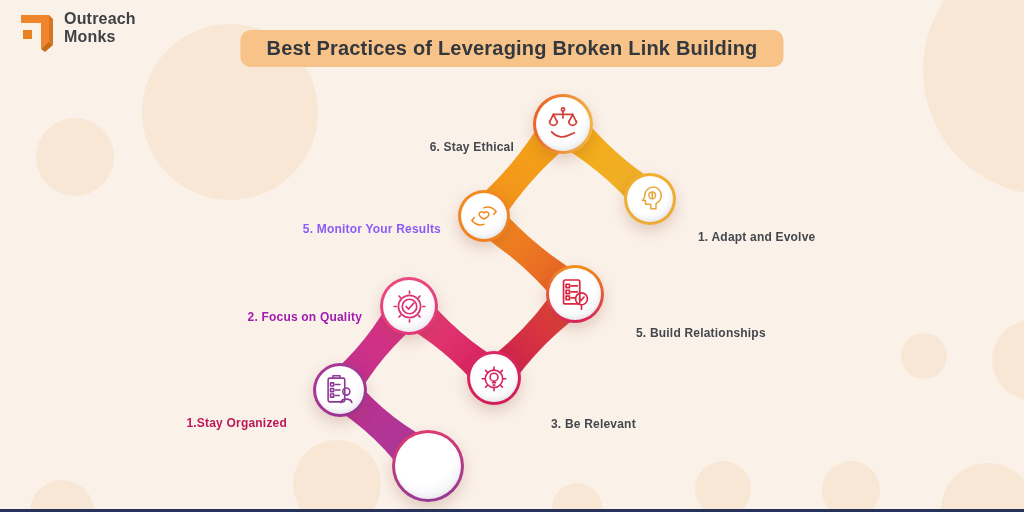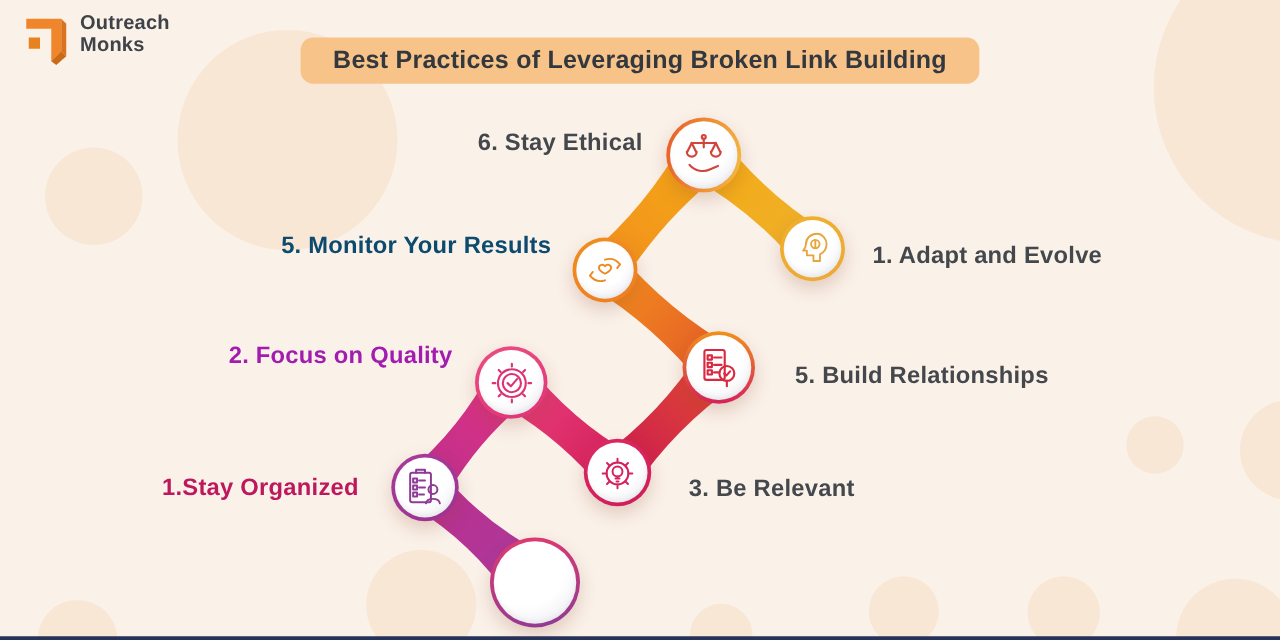--- a/index.html
+++ b/index.html
@@ -13,22 +13,22 @@
   #deco-layer { position:absolute; inset:0; z-index:1; }
   #node-layer { position:absolute; inset:0; z-index:3; }
   .node { position:absolute; border-radius:50%;
     box-shadow:0 6px 14px rgba(140,70,40,.22); }
   .node-inner { position:absolute; inset:3px; border-radius:50%;
     background:radial-gradient(circle at 38% 30%, #ffffff 52%, #E8E8F0 100%);
     display:flex; align-items:center; justify-content:center;
     box-shadow:inset 0 -2px 4px rgba(0,0,0,.05); }
   .node-inner svg { display:block; }
   .step-label { position:absolute; transform:translateY(-50%);
-    font-weight:700; font-size:19px; color:#44484D; white-space:nowrap;
-    letter-spacing:.2px; }
+    font-weight:700; font-size:12px; color:#44484D; white-space:nowrap;
+    letter-spacing:.2px;margin-top:32px; }
   .logo { position:absolute; left:16px; top:10px; z-index:4;
     display:flex; gap:8px; }
   .logo-text { font-weight:700; font-size:16px; line-height:1.1;
     color:#3F4247; letter-spacing:.2px; }
   .title-banner { position:absolute; left:50%; top:30px; transform:translateX(-50%);
     z-index:4; background:#F7C389; color:#33383E; font-weight:700;
     font-size:20px; letter-spacing:.2px; padding:7px 26px;
     border-radius:10px; white-space:nowrap; }
   .bottom-bar { position:absolute; left:0; bottom:0; width:100%; height:3px;
     background:#27325B; z-index:5; }
@@ -173,21 +173,21 @@
                 <path d="M24 20c-1.8-2.6-6.5-1.8-6.5 1.6 0 3.2 6.5 6.4 6.5 6.4s6.5-3.2 6.5-6.4c0-3.4-4.7-4.2-6.5-1.6z"></path>
                 <path d="M8 30c4 5 10 7 16 5"></path>
                 <path d="M11 26l-3 4"></path>
                 <path d="M40 18c-4-5-10-7-16-5"></path>
                 <path d="M37 22l3-4"></path>
               </g>
             </svg>
           </span>
         </div>
       </div>
-      <div class="step-label" style="top: 197px; color: #0c4a6e; right: 583px;">5. Monitor Your Results</div>
+      <div class="step-label" style="top: 197px; color: #8b5cf6; right: 583px;">5. Monitor Your Results</div>
       <div class="node" style="left: 533px; top: 94px; height: 60px; width: 60px; background: linear-gradient(100deg, rgb(232, 92, 40), rgb(243, 188, 68));">
         <div class="node-inner">
           <span style="color: rgb(210, 69, 60);">
             <svg width="42" height="42" viewBox="0 0 48 48">
               <g fill="none" stroke="currentColor" stroke-width="2" stroke-linecap="round" stroke-linejoin="round">
                 <path d="M13 13h22"></path>
                 <path d="M24 9v8"></path>
                 <circle cx="24" cy="7.5" r="1.8"></circle>
                 <path d="M13 13l-4 8M13 13l4 8"></path>
                 <path d="M8.5 21c0 2.5 2 4.5 4.5 4.5s4.5-2 4.5-4.5"></path>

